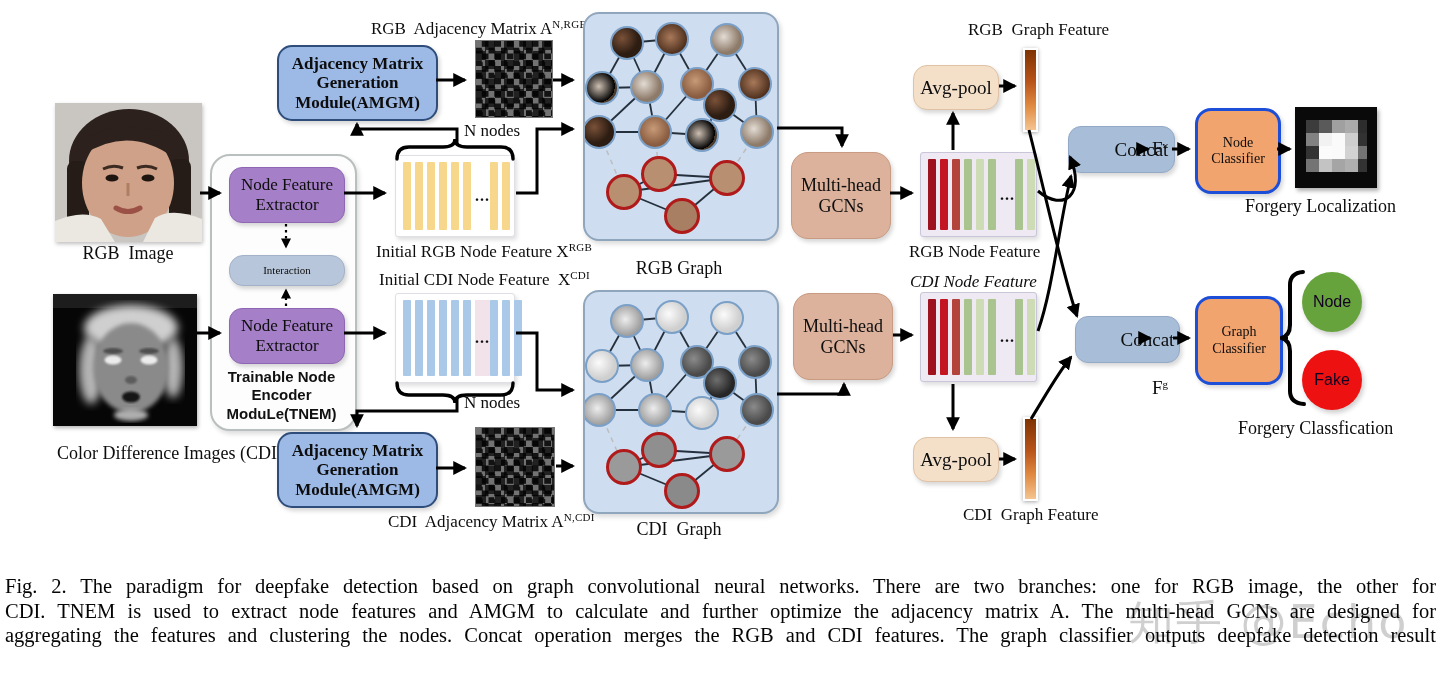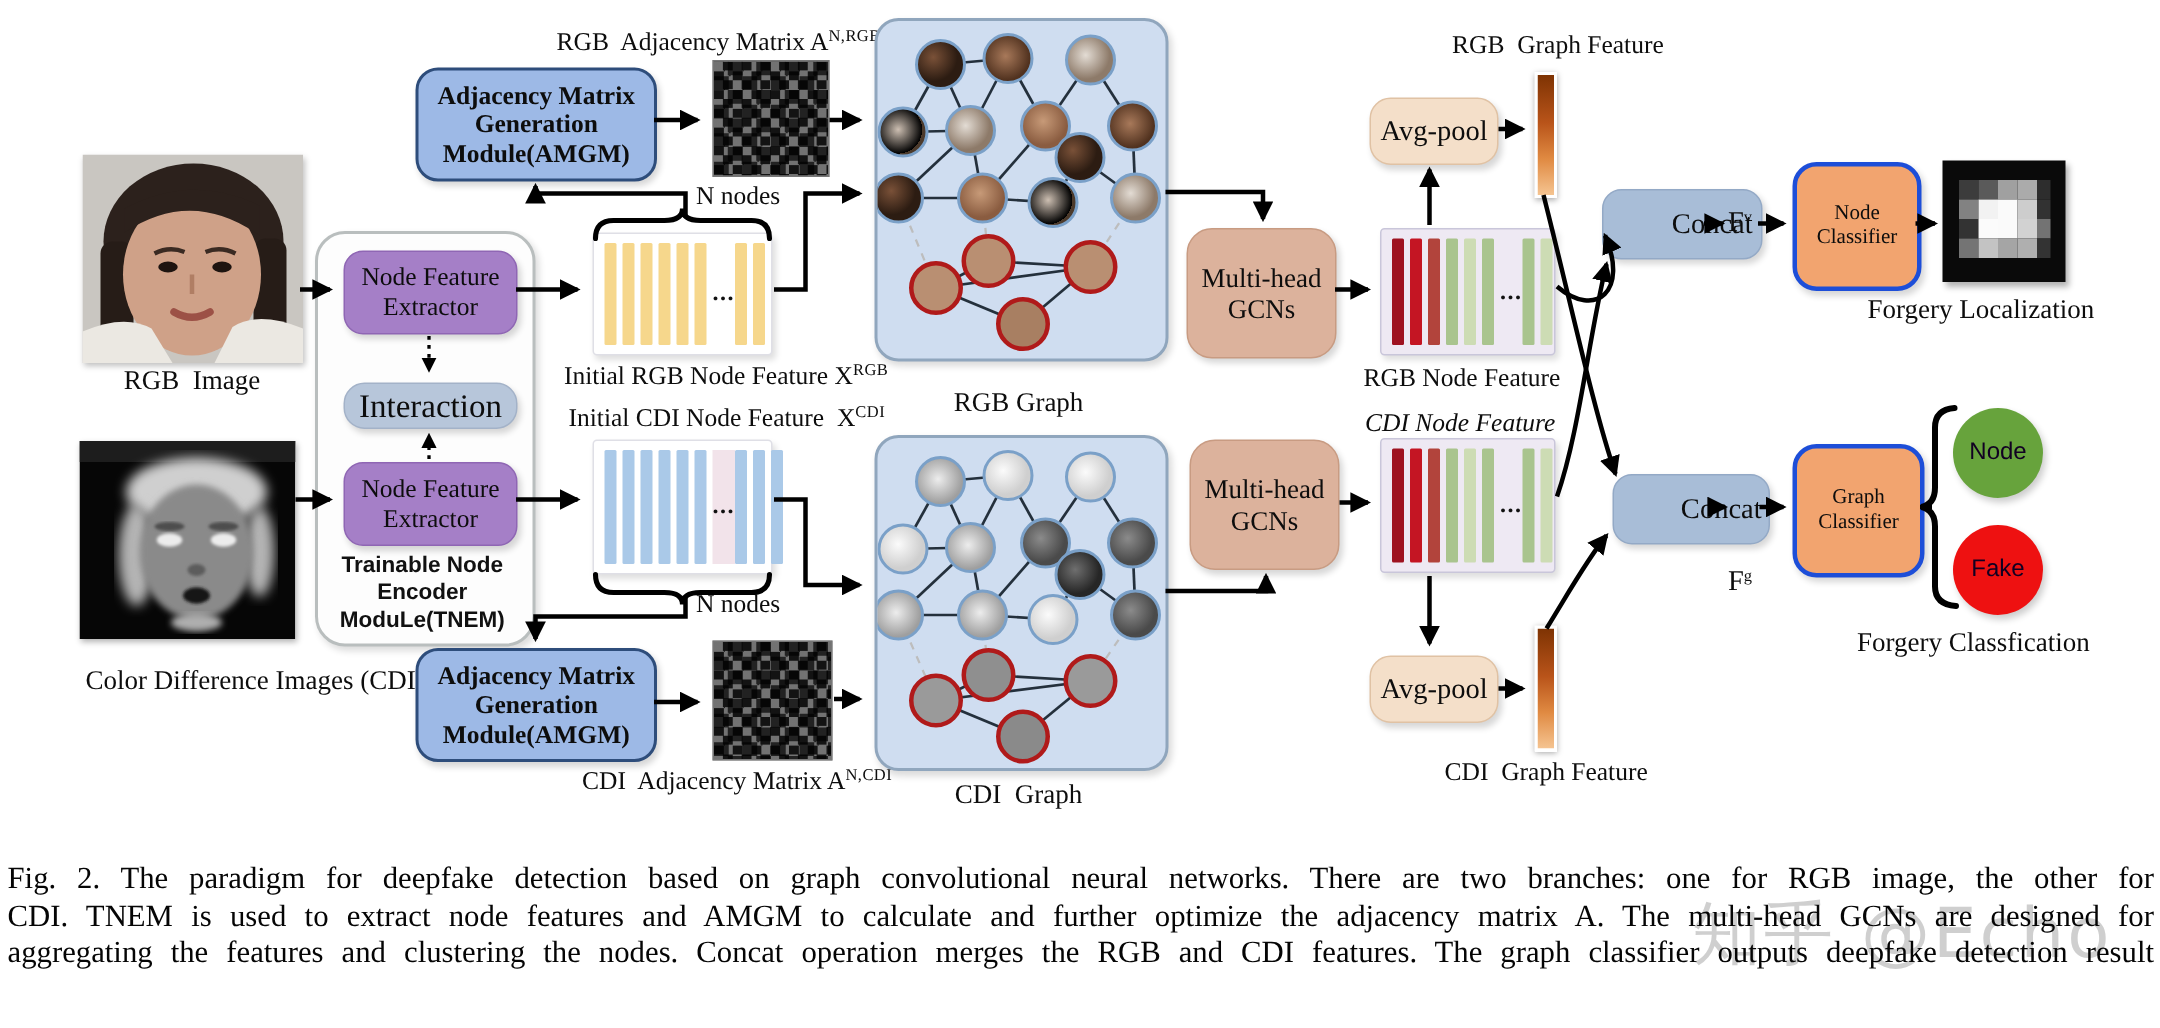--- a/index.html
+++ b/index.html
@@ -6,21 +6,21 @@
   #stage{position:relative;width:1440px;height:685px;background:#fff;overflow:hidden;
          font-family:"Liberation Serif",serif;color:#0d0d0d;}
   .abs{position:absolute;}
   .lbl{position:absolute;font-size:17px;white-space:pre;color:#0d0d0d;}
   .lbl.center{text-align:center;}
   sup,.sup{font-size:11px;vertical-align:6px;letter-spacing:.3px;}
   .box{position:absolute;display:flex;flex-direction:column;align-items:center;justify-content:center;
        text-align:center;border-radius:13px;box-shadow:2px 3px 4px rgba(0,0,0,.16);line-height:1.15;}
   .amgm{background:#9db9e6;border:2.5px solid #2e4d7b;font-weight:bold;font-size:17px;border-radius:15px;}
   .nfe{background:#a57fc7;border:1.5px solid #8f66b4;font-size:17px;}
-  .inter{background:#b7c6da;border:1px solid #a3b2c8;font-size:22px;border-radius:14px;}
+  .inter{background:#b7c6da;border:1px solid #a3b2c8;font-size:11px;border-radius:14px;}
   .gcns{background:#dcb29c;border:1px solid #c89b82;font-size:18px;border-radius:17px;}
   .avgp{background:#f4dfc9;border:1px solid #e0c2a4;font-size:19px;border-radius:14px;}
   .concat{background:#a8bdd7;border:1px solid #93a9c6;font-size:19px;border-radius:13px;padding-left:40px;}
   .classif{background:#f2a46f;border:3px solid #1d4ed8;font-size:14px;border-radius:16px;text-align:center;}
   .tnembox{background:#fdfdfd;border:2px solid #b9bebe;border-radius:20px;box-shadow:2px 3px 5px rgba(0,0,0,.14);}
   .tnemtitle{font-family:"Liberation Sans",sans-serif;font-weight:bold;font-size:15px;line-height:1.22;text-align:center;color:#111;}
   .graphbox{position:absolute;background:#cfddf0;border:2px solid #90a6bd;border-radius:16px;box-shadow:2px 3px 5px rgba(0,0,0,.15);}
   .matrix{position:absolute;background-color:#9a9a9a;
     background-image:
       repeating-conic-gradient(rgba(10,10,10,.88) 0% 25%, rgba(240,240,240,.92) 0% 50%),

